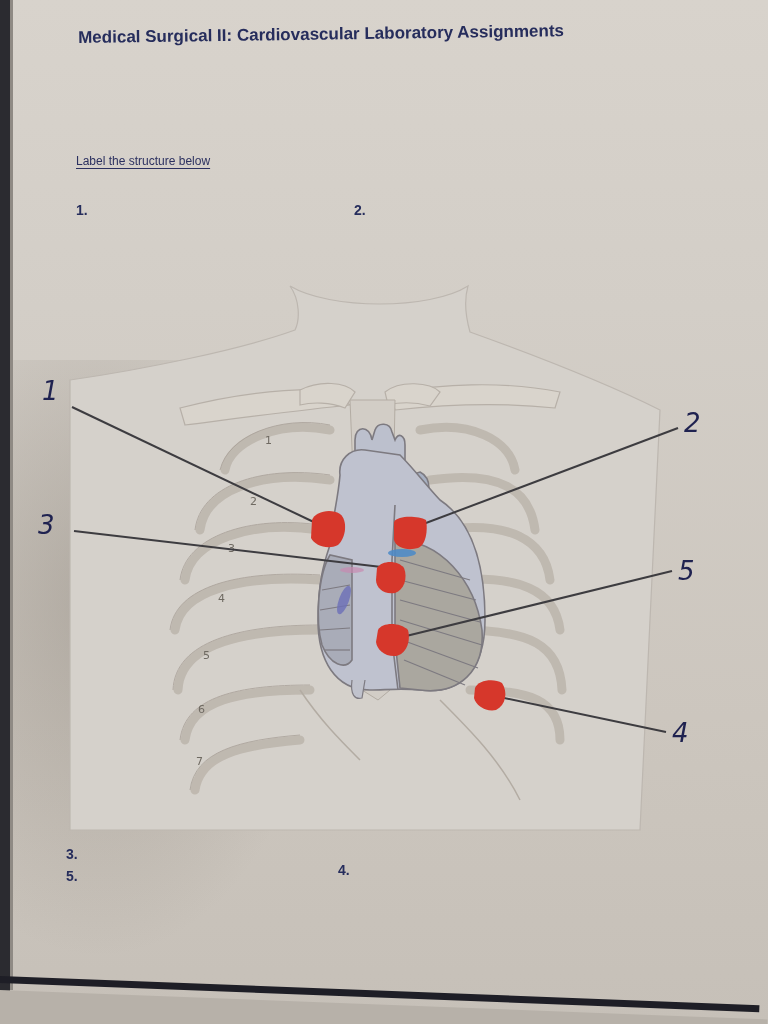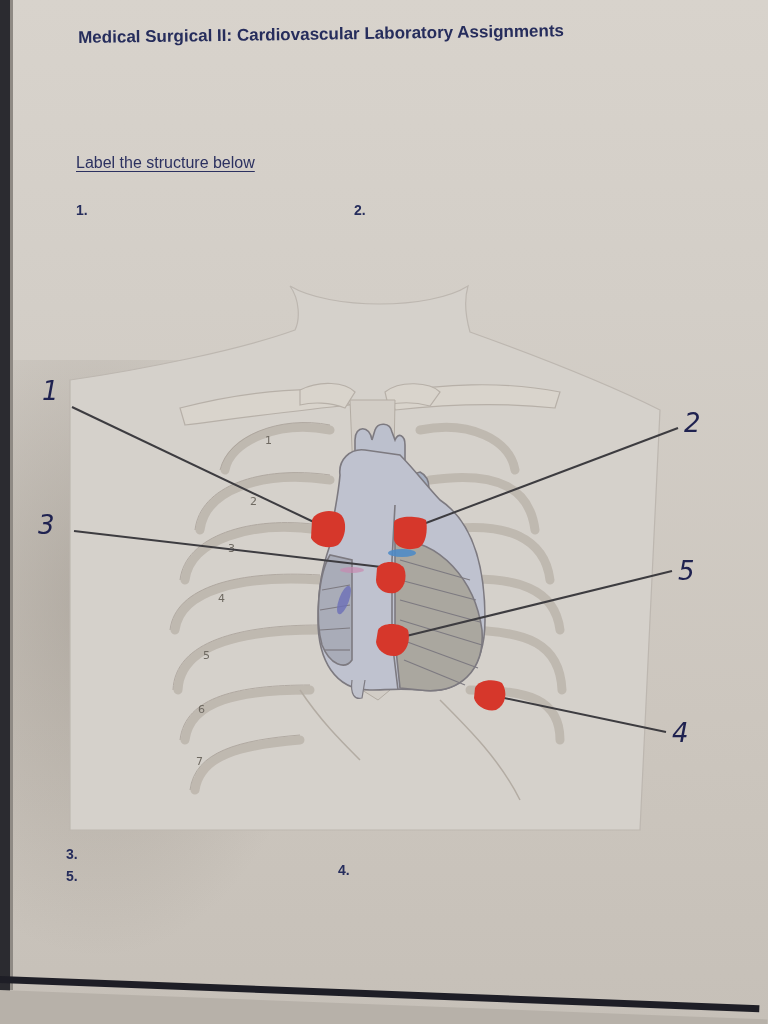--- a/index.html
+++ b/index.html
@@ -36,21 +36,21 @@
       pointer-events: none;
     }
     .title {
       position: absolute; left: 78px; top: 28px;
       font-size: 17px; font-weight: bold; color: #262d5c;
       transform: rotate(-0.8deg); transform-origin: 0 0;
       white-space: nowrap;
     }
     .instruction {
       position: absolute; left: 76px; top: 154px;
-      font-size: 16px; color: #2c3160;
+      font-size: 12px; color: #2c3160;
       text-decoration: underline; text-underline-offset: 3px;
     }
     .ans {
       position: absolute; font-size: 14px; font-weight: bold; color: #262d5c;
     }
     .diagram { position: absolute; left: 0; top: 0; width: 768px; height: 1024px; }
     .hand-label {
       position: absolute; font-family: "DejaVu Sans", sans-serif;
       font-size: 26px; color: #1f2250; font-style: italic;
     }

